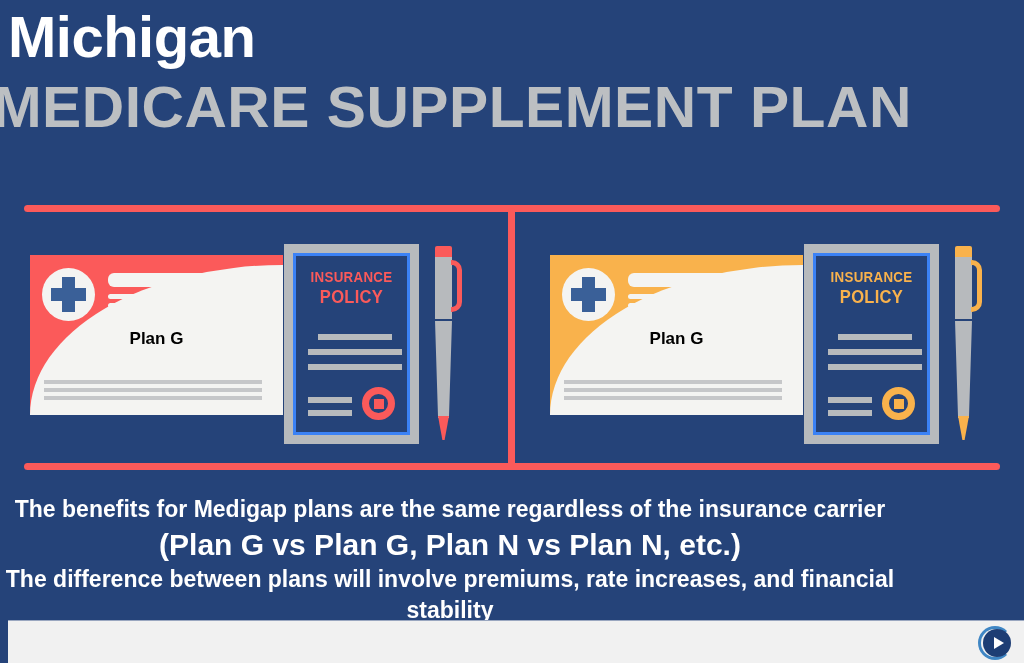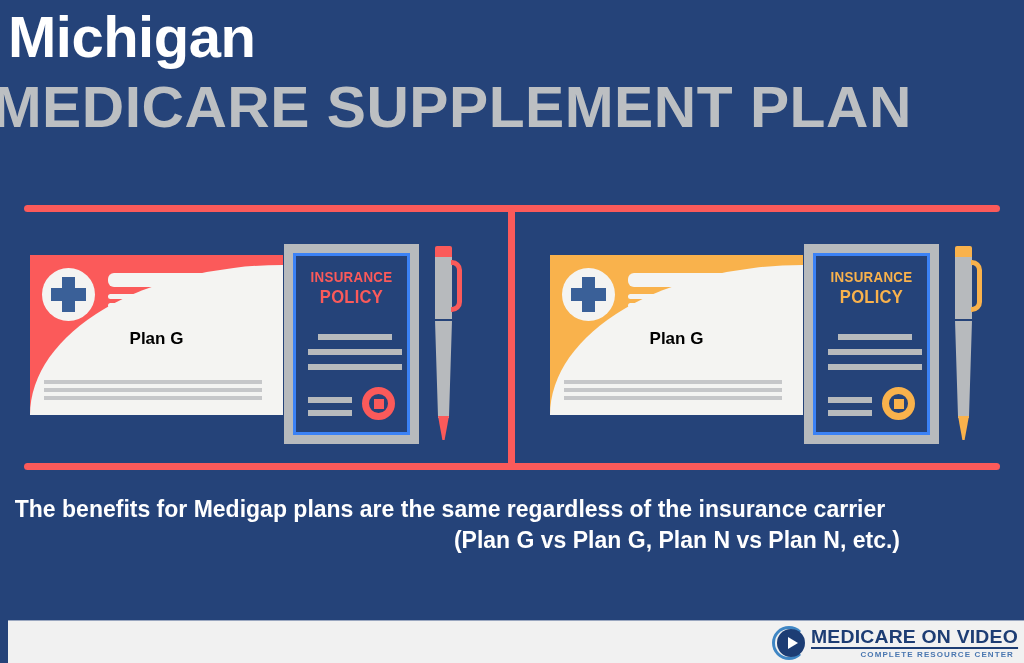--- a/index.html
+++ b/index.html
@@ -269,21 +269,21 @@
     text-align: center;
     color: #ffffff;
     margin-top: 20px;
   }
   .body-copy p {
     margin: 0;
     font-weight: 700;
     line-height: 1.33;
   }
   .bc-1 { font-size: 23px; }
-  .bc-2 { font-size: 23px; text-align: right; }
+  .bc-2 { font-size: 30px; }
   .bc-3 { font-size: 23px; }
   .bc-4 { font-size: 23px; }
 
   
   .footer {
     position: absolute;
     left: 8px;
     top: 620px;
     width: 1016px;
     height: 43px;
@@ -449,30 +449,27 @@
       <div class="pen-cap"></div>
       <div class="pen-clip"></div>
       <div class="pen-body"></div>
       <div class="pen-tip"></div>
     </div>
   </div>
 
   <div class="body-copy">
     <p class="bc-1">The benefits for Medigap plans are the same regardless of the insurance carrier</p>
     <p class="bc-2">(Plan G vs Plan G, Plan N vs Plan N, etc.)</p>
+    <p class="bc-3">The difference between plans will involve premiums, rate increases, and financial stability</p>
   </div>
 
   <div class="footer">
     <div class="logo">
       <div class="logo-mark">
         <div class="logo-arc"></div>
         <div class="logo-ring">
           <div class="logo-play"></div>
         </div>
       </div>
-      <div class="logo-text">
-        <div class="logo-main">MEDICARE ON VIDEO</div>
-        <div class="logo-sub">COMPLETE RESOURCE CENTER</div>
-      </div>
     </div>
   </div>
 
 </div>
 
 </body></html>

